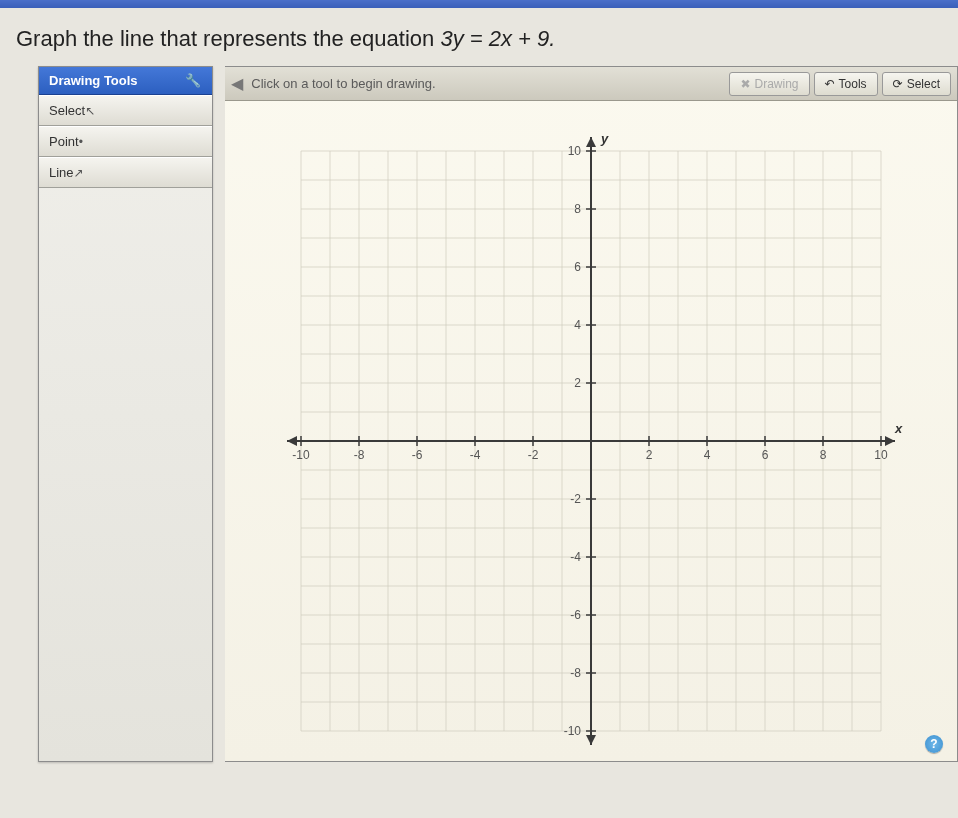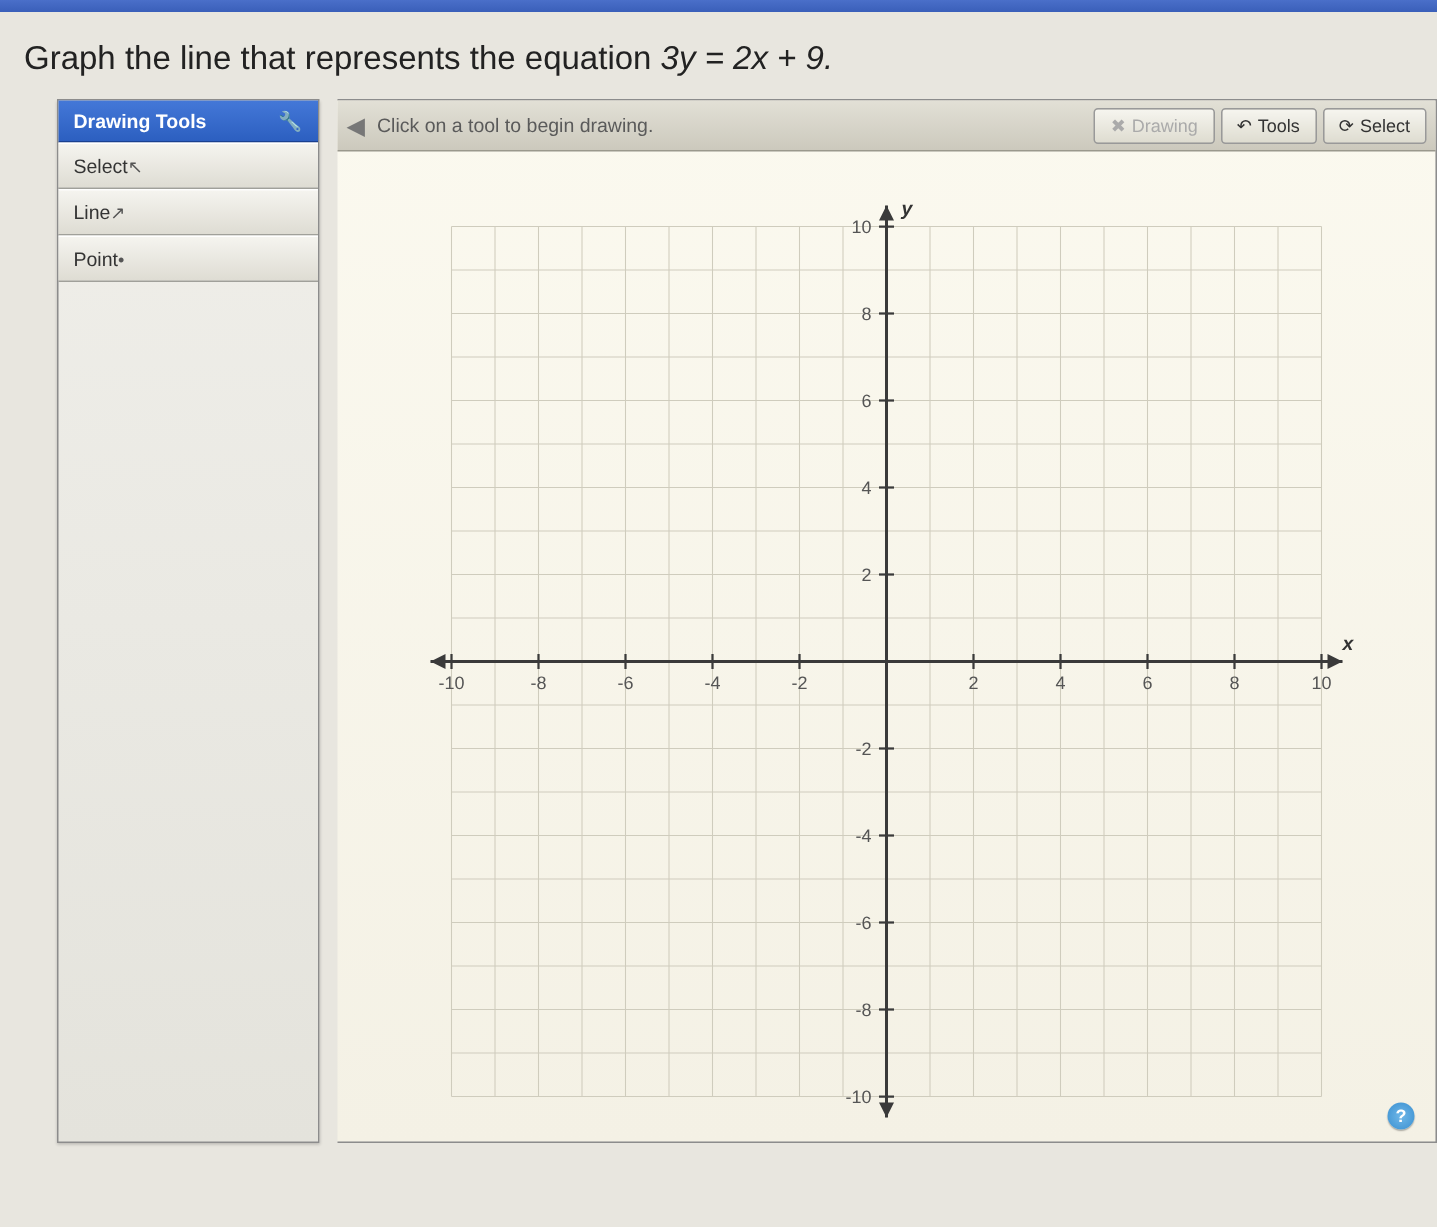--- a/index.html
+++ b/index.html
@@ -127,26 +127,26 @@
   <div class="tool-panel">
     <div class="panel-header">
       <span>Drawing Tools</span>
       <span class="wrench-icon">🔧</span>
     </div>
     <div class="tool-item">
       <span>Select</span>
       <span class="tool-icon">↖</span>
     </div>
     <div class="tool-item">
+      <span>Point</span>
+      <span class="tool-icon">•</span>
+    </div>
+    <div class="tool-item">
       <span>Line</span>
       <span class="tool-icon">↗</span>
-    </div>
-    <div class="tool-item">
-      <span>Point</span>
-      <span class="tool-icon">•</span>
     </div>
     <div class="spacer"></div>
   </div>
 
   <div class="canvas-area">
     <div class="toolbar">
       <span class="tb-arrow">◀</span>
       <span class="tb-hint">Click on a tool to begin drawing.</span>
       <div class="tb-btn disabled">
         <span class="icn">✖</span>

